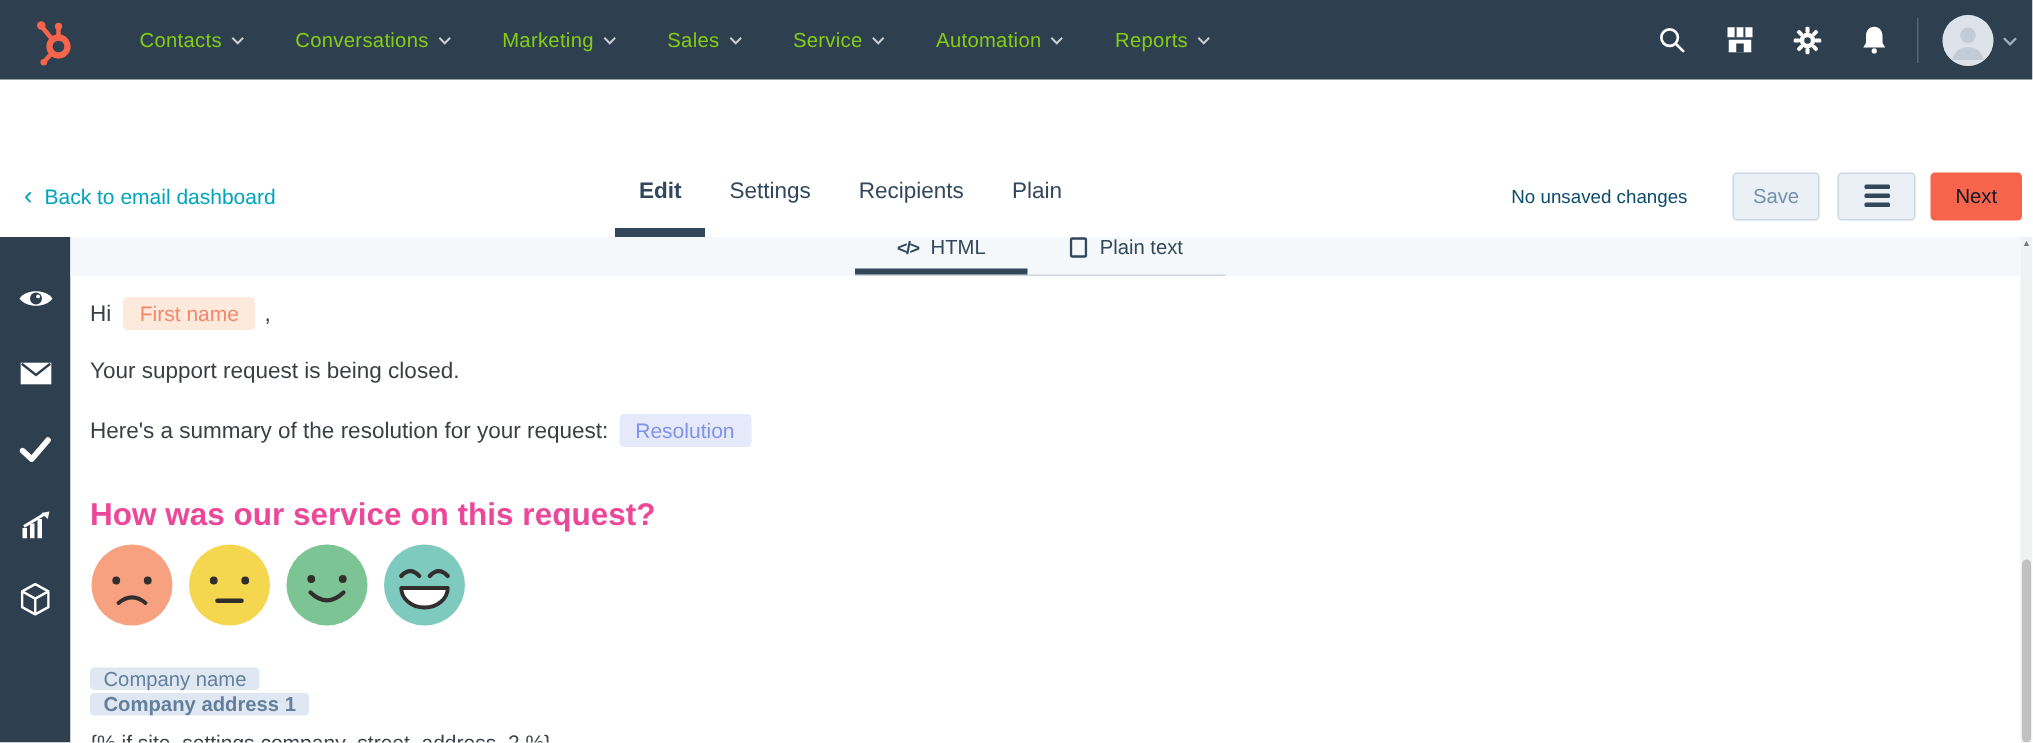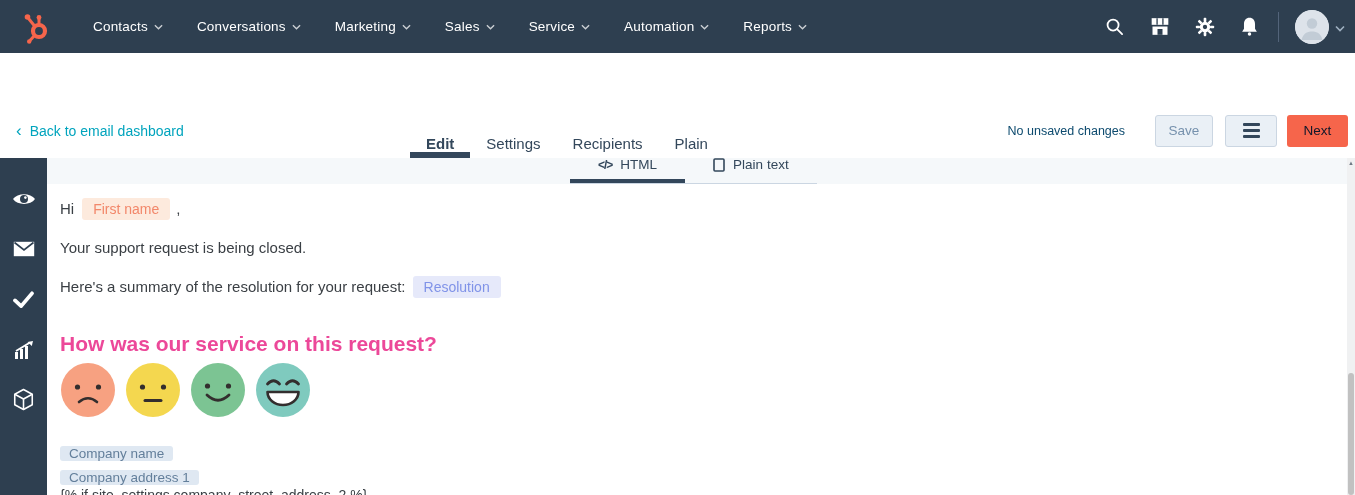--- a/index.html
+++ b/index.html
@@ -5,37 +5,37 @@
   * { margin:0; padding:0; box-sizing:border-box; }
   html,body { width:1355px; height:495px; overflow:hidden; background:#fff;
               font-family:"Liberation Sans", sans-serif; }
   .stage { position:relative; width:1355px; height:495px; }
 
   
   .topnav { position:absolute; left:0; top:0; width:1355px; height:53px;
             background:#2e3f50; display:flex; align-items:center; }
   .logo-wrap { margin-left:18px; width:34px; height:34px; display:flex; align-items:center; justify-content:center; cursor:pointer; }
   .navitems { display:flex; align-items:center; margin-left:24px; }
-  .navitem { display:flex; align-items:center; gap:6px; color:#ffffff; font-size:13.5px;
+  .navitem { display:flex; align-items:center; gap:6px; color:#84cc16; font-size:13.5px;
              font-weight:500; padding:0 17px; height:45px; cursor:pointer; letter-spacing:.2px; }
   .navitem svg { opacity:.75; }
   .nav-right { margin-left:auto; display:flex; align-items:center; gap:0; }
   .nav-icon-btn { width:45px; height:53px; display:flex; align-items:center; justify-content:center; cursor:pointer; }
   .nav-divider { width:1px; height:30px; background:#53647a; margin:0 8px 0 6px; }
   .avatar { width:34px; height:34px; border-radius:50%; background:#dde3ea; overflow:hidden;
             display:flex; align-items:center; justify-content:center; cursor:pointer; margin-left:8px; }
   .avatar-caret { margin:0 10px 0 6px; }
 
   
   .header { position:absolute; left:0; top:103px; width:1355px; height:55px; background:#fff; }
   .back-link { position:absolute; left:16px; top:0; height:55px; display:flex; align-items:center; gap:8px;
                color:#00a4bd; font-size:14px; font-weight:500; cursor:pointer; }
   .back-chevron { font-size:17px; line-height:1; }
   .tabs { position:absolute; left:410px; top:0; height:55px; display:flex; }
-  .tab { padding:0 16px; height:55px; display:flex; align-items:flex-end; font-size:15px; font-weight:500;
+  .tab { padding:0 16px; height:55px; display:flex; align-items:center; font-size:15px; font-weight:500;
          color:#33475b; cursor:pointer; border-bottom:6px solid transparent; }
   .tab.active { border-bottom-color:#33475b; font-weight:600; }
   .header-actions { position:absolute; right:7px; top:0; height:55px; display:flex; align-items:center; }
   .unsaved { color:#0c4a6e; font-size:12.5px; margin-right:30px; }
   .btn { height:32px; border-radius:3px; font-size:13.5px; display:flex; align-items:center;
          justify-content:center; cursor:pointer; }
   .btn-secondary { background:#eaf0f6; border:1px solid #cbd6e2; color:#7691ad; width:58px; }
   .btn-menu { background:#eaf0f6; border:1px solid #cbd6e2; width:52px; margin-left:12px;
               flex-direction:column; gap:3px; }
   .btn-menu .bar { width:17px; height:3px; background:#33475b; border-radius:1px; }
@@ -62,21 +62,21 @@
   .p-line2 { top:92px; }
   .email-heading { position:absolute; left:0; top:148px; font-size:21px; font-weight:700; color:#ec4899; }
   .token { display:inline-block; border-radius:3px; padding:3px 11px; font-size:14px; cursor:pointer; }
   .token-peach { background:#fdeadd; color:#f2876a; margin:0 6px 0 8px; }
   .token-lavender { background:#e6e9fa; color:#8093e8; margin-left:7px; }
   .token-bluegray { background:#dfe8f2; color:#637f9b; font-size:13.5px; padding:0 9px; cursor:pointer;
                     border-radius:3px; display:inline-block; }
   .ratings { position:absolute; left:0; top:178px; display:flex; gap:9px; }
   .rating { width:56px; height:56px; cursor:pointer; }
   .footer-token-1 { position:absolute; left:0; top:260px; }
-  .footer-token-2 { position:absolute; left:0; top:284px; }
+  .footer-token-2 { position:absolute; left:0; top:277px;font-weight:bold; }
   .footer-code { position:absolute; left:0; top:303px; font-size:14px; color:#3a4045; white-space:nowrap; }
 
   
   .scrollbar { position:absolute; right:0; top:158px; width:8px; height:337px; background:#f0f1f2; cursor:pointer; }
   .scroll-arrow { position:absolute; top:2px; left:0; width:8px; text-align:center; font-size:6px; color:#6f7a84; }
   .scroll-thumb { position:absolute; left:1px; top:215px; width:6px; height:122px; background:#c1c1c1; border-radius:3px; cursor:pointer; }
 </style>
 </head>
 <body>
 

